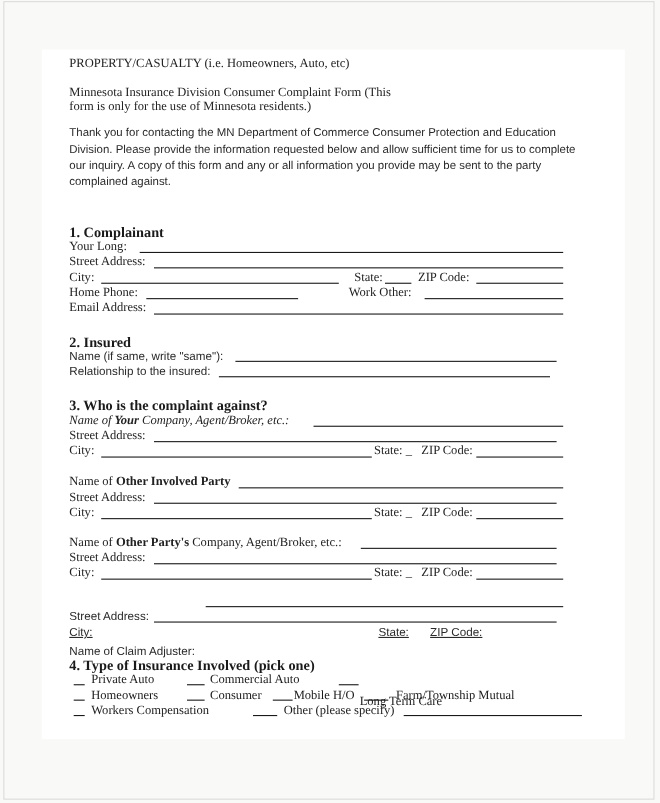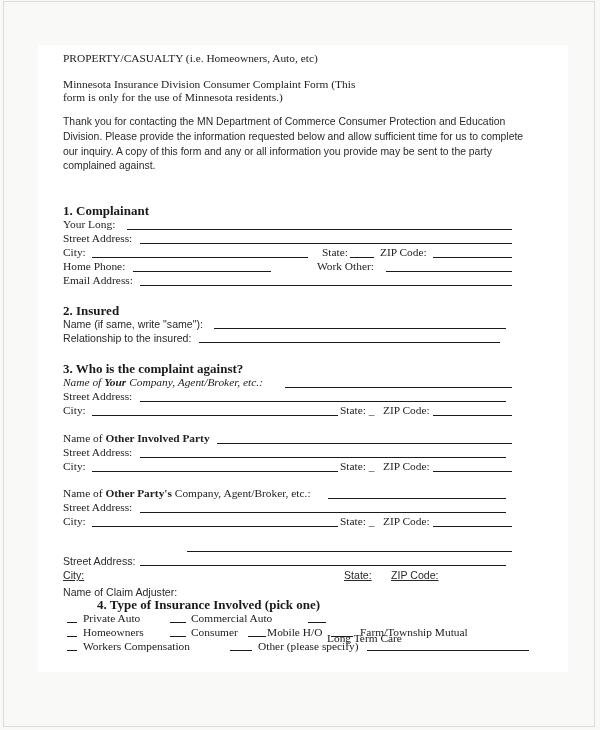--- a/index.html
+++ b/index.html
@@ -172,21 +172,21 @@
 <div class="line sans" style="top:562px;margin-top:24px;">Name of Claim Adjuster:</div>
 <div class="uline field" style="left:187px; top:551px; width:325px;"></div>
 
 <div class="line sans" style="top:555px;">Street Address:</div>
 <div class="uline field" style="left:140px; top:565px; width:366px;"></div>
 
 <div class="line sans u-text" style="top:569px;">City:</div>
 <div class="line sans u-text" style="left:344px; top:569px;">State:</div>
 <div class="line sans u-text" style="left:391px; top:569px;">ZIP Code:</div>
 
-<div class="heading" style="top:598px;margin-left:34px;">4. Type of Insurance Involved (pick one)</div>
+<div class="heading" style="top:598px;">4. Type of Insurance Involved (pick one)</div>
 
 <div class="box" style="left:67px; top:622px; width:10px;"></div>
 <div class="opt" style="left:83px; top:612px;">Private Auto</div>
 <div class="box" style="left:170px; top:622px; width:16px;"></div>
 <div class="opt" style="left:191px; top:612px;">Commercial  Auto</div>
 <div class="box" style="left:308px; top:622px; width:18px;"></div>
 <div class="opt" style="left:327px; top:632px;">Long Term Care</div>
 
 <div class="box" style="left:67px; top:636px; width:10px;"></div>
 <div class="opt" style="left:83px; top:626px;">Homeowners</div>

